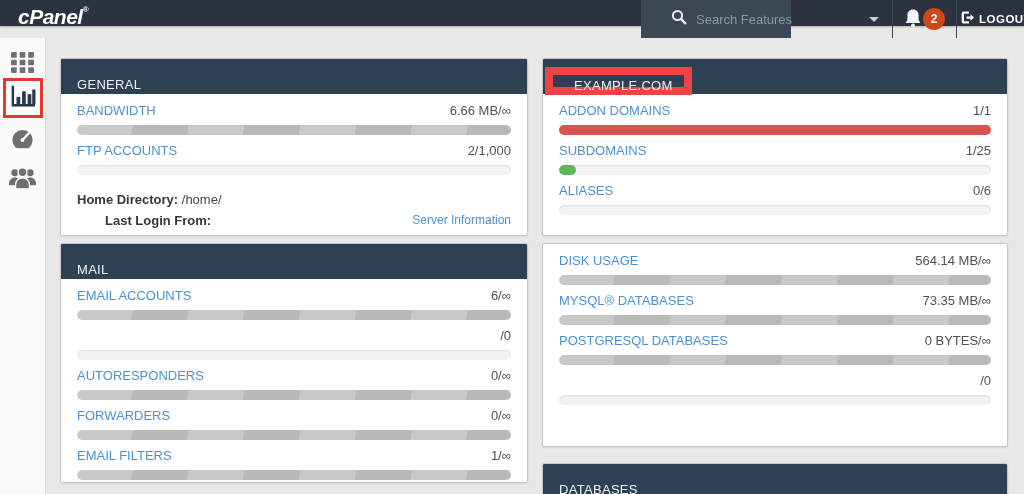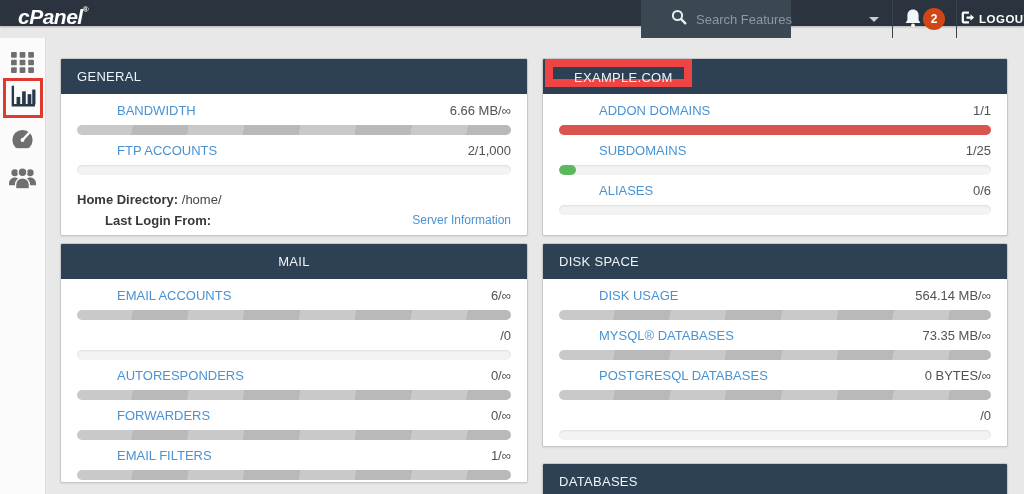--- a/index.html
+++ b/index.html
@@ -46,32 +46,32 @@
                     border:3px solid #e03a2e; display:flex; align-items:center;
                     justify-content:center; }
   .side-gauge { top:90px; }
   .side-users { top:127px; }
 
   
   .panel { position:absolute; background:#fff; border:1px solid #c8c8c8; border-radius:2px;
            box-shadow:0 1px 2px rgba(0,0,0,.08); overflow:hidden; }
   #panel-general   { left:60px;  top:58px;  width:468px; height:178px; }
   #panel-domain    { left:542px; top:58px;  width:466px; height:178px; }
-  #panel-mail      { left:60px;  top:243px; width:468px; height:240px;text-align:center; }
+  #panel-mail      { left:60px;  top:243px; width:468px; height:240px; }
   #panel-disk      { left:542px; top:243px; width:466px; height:204px; }
   #panel-databases { left:542px; top:463px; width:466px; height:60px; }
   .panel-header { height:35px; line-height:35px; background:#2e4154; color:#eff3f6;
-                  padding:0 16px; font-size:13px; letter-spacing:.3px; }
+                  padding:8px 16px; font-size:13px; letter-spacing:.3px; }
   .domain-box { display:inline-block; height:28px; line-height:22px; border:8px solid #ef4444;
                 padding:0 11px 0 21px; margin-left:-14px; vertical-align:1px; }
   .panel-body { padding:9px 16px 12px; }
 
   .stat-row { margin-bottom:8px; }
   .stat-line { display:flex; justify-content:space-between; align-items:baseline;
-               line-height:16px; min-height:16px;margin-left:40px; }
+               line-height:16px; min-height:16px; }
   .stat-label { color:#4a92d2; font-size:13px; text-decoration:none; cursor:pointer; }
   .stat-value { color:#4f5257; font-size:13px; }
   .bar { height:10px; border-radius:6px; margin-top:6px; overflow:hidden; }
   .bar-striped { background:repeating-linear-gradient(100deg,#c9c9c9 0 55px,#b9b9b9 55px 110px); }
   .bar-empty   { background:#f3f3f3; box-shadow:inset 0 1px 2px rgba(0,0,0,.09); }
   .bar-danger  { background:#d9534f; }
   .bar-success { background:#f3f3f3; box-shadow:inset 0 1px 2px rgba(0,0,0,.09); }
   .bar-fill    { height:100%; background:#5cb85c; border-radius:6px; }
 
   .info { margin-top:14px; font-size:13px; color:#43464b; line-height:21px; }
@@ -292,21 +292,20 @@
             <a class="stat-label">EMAIL FILTERS</a>
             <span class="stat-value">1/∞</span>
           </div>
           <div class="bar bar-striped"></div>
         </div>
       </div>
   </div>
 </div>
 
 <div class="panel" id="panel-disk">
-  <div class="panel-header">DISK SPACE</div>
   <div class="panel-body">
     <div>
         <div class="stat-row">
           <div class="stat-line">
             <a class="stat-label">DISK USAGE</a>
             <span class="stat-value">564.14 MB/∞</span>
           </div>
           <div class="bar bar-striped"></div>
         </div>
         <div class="stat-row">

